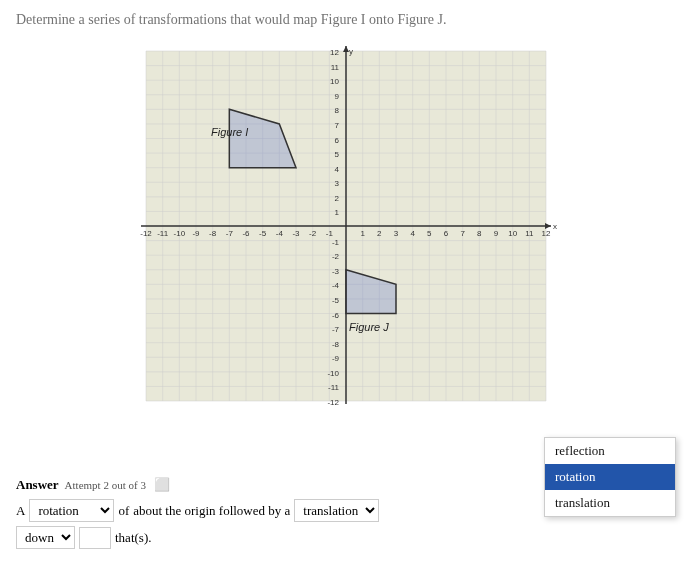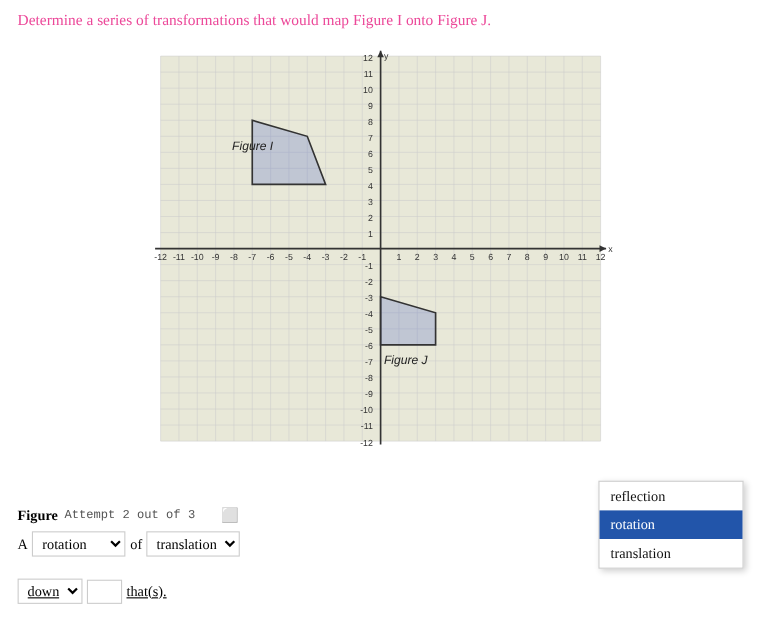--- a/index.html
+++ b/index.html
@@ -15,21 +15,21 @@
     .page {
       width: 692px;
       height: 577px;
       padding: 12px 16px;
       position: relative;
     }
 
     .question {
       font-size: 14px;
       margin-bottom: 8px;
-      color: #ec4899;
+      color: #737373;
     }
 
     .graph-container {
       display: flex;
       justify-content: center;
       align-items: center;
       width: 100%;
       height: 380px;
       position: relative;
     }
@@ -50,22 +50,20 @@
 
     .answer-label {
       font-weight: bold;
       margin-right: 6px;
       font-size: 13px;
     }
 
     .attempt-label {
       font-size: 11px;
       color: #555;
-      margin-right: 16px;
-      font-family: Liberation Mono, monospace;
     }
 
     .cursor-icon {
       margin-left: 8px;
       color: #aaa;
     }
 
     .answer-inputs-row {
       display: flex;
       align-items: center;
@@ -289,40 +287,41 @@
 
       <polygon points="215,223.75 265,238.33 265,267.5 215,267.5" class="figure-poly"></polygon>
 
       <text x="218" y="285" class="figure-label">Figure J</text>
 
     </svg>
   </div>
 
   <div class="answer-section">
     <div class="answer-label-row">
-      <span class="answer-label">Figure</span>
+      <span class="answer-label">Answer</span>
       <span class="attempt-label">Attempt 2 out of 3</span>
       <span class="cursor-icon">⬜</span>
     </div>
     <div class="answer-inputs-row">
       <span class="answer-text">A</span>
       <select class="answer-select">
         <option value="rotation">rotation</option>
         <option value="reflection">reflection</option>
         <option value="translation">translation</option>
         <option value="dilation">dilation</option>
       </select>
       <span class="answer-text">of</span>
+      <span class="answer-text">about the origin followed by a</span>
       <select class="answer-select">
         <option value="translation">translation</option>
         <option value="reflection">reflection</option>
         <option value="rotation">rotation</option>
       </select>
     </div>
-    <div class="answer-inputs-row" style="margin-top:20px;text-decoration:underline;">
+    <div class="answer-inputs-row" style="margin-top:4px;">
       <select class="answer-select">
         <option value="down">down</option>
         <option value="up">up</option>
         <option value="left">left</option>
         <option value="right">right</option>
       </select>
       <input type="text" class="small-input" style="">
       <span class="answer-text">that(s).</span>
     </div>
   </div>

